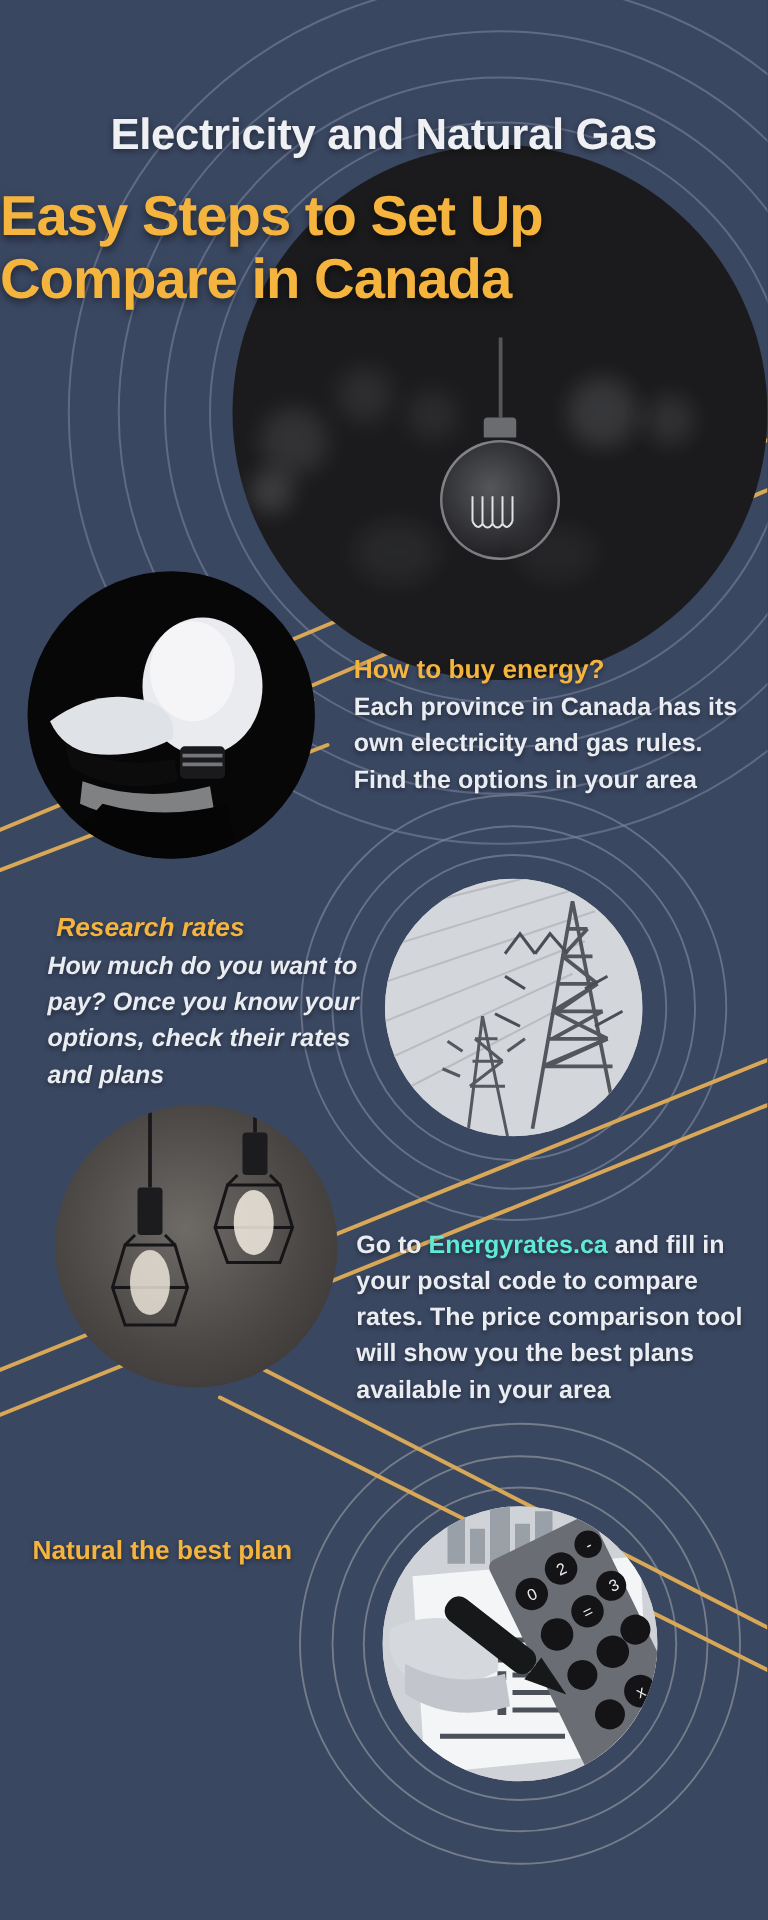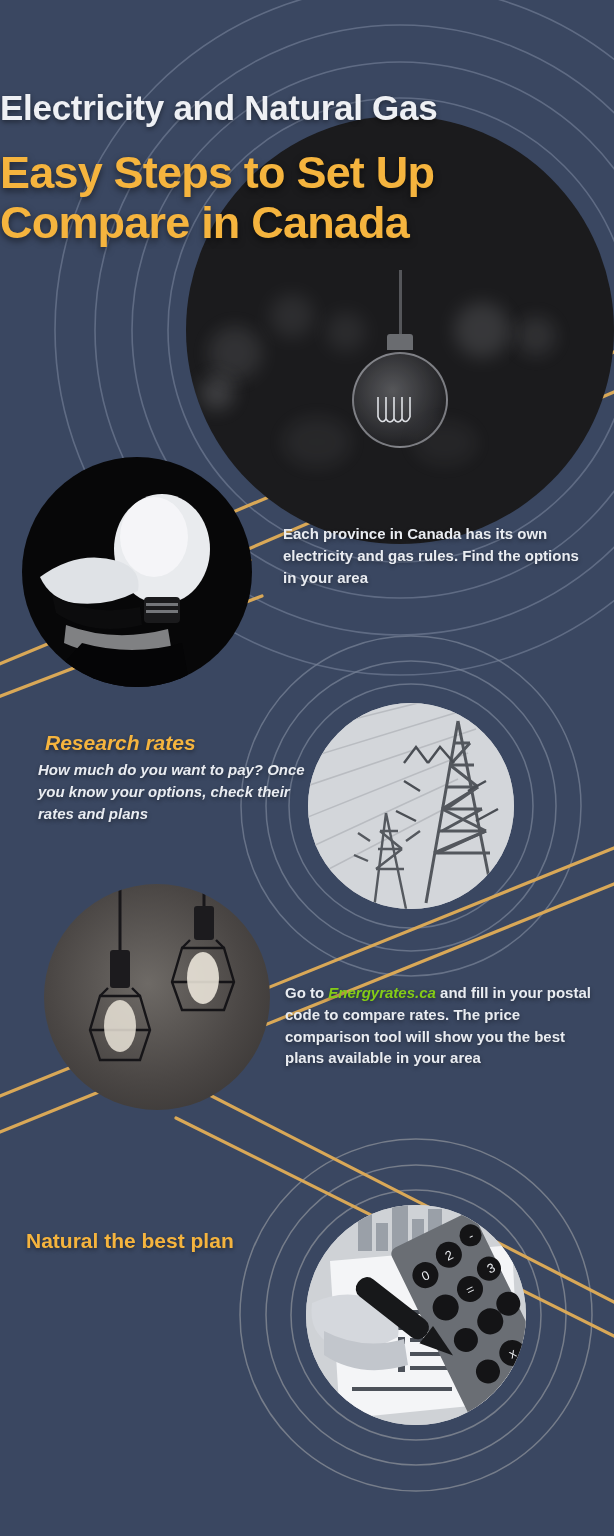--- a/index.html
+++ b/index.html
@@ -39,40 +39,40 @@
   
   .ph-tower{ left:308px; top:703px; width:206px; height:206px; background:#c9ccd1; }
   
   .ph-lamps{ left:44px; top:884px; width:226px; height:226px;
       background:radial-gradient(circle at 46% 44%, #6e6a66 0%, #4b4745 55%, #322f2e 100%); }
   
   .ph-calc{ left:306px; top:1205px; width:220px; height:220px; background:#d8dadd; }
 
   
   .title-top{
-    position:absolute; left:0; right:0; top:88px; 
+    position:absolute; left:0; right:0; top:88px; text-align:center;
     color:#eef0f4; font-size:35px; font-weight:bold; letter-spacing:-.3px;
     text-shadow:0 2px 5px rgba(0,0,0,.45);
   }
   .title-main{
     position:absolute; left:0; right:0; top:148px; 
     color:#f5b43e; font-size:45px; font-weight:bold; line-height:1.1;
     letter-spacing:-.8px; text-shadow:0 3px 7px rgba(0,0,0,.5);
   }
 
   .step{ position:absolute; }
   .step h2{
     color:#f5b43e; font-size:21px; font-weight:bold; line-height:1.2;
     margin-bottom:4px; text-shadow:0 2px 4px rgba(0,0,0,.4);
   }
   .step p{
-    color:#e9ecf1; font-size:15px; font-weight:bold; line-height:1.45;
+    color:#e9ecf1; font-size:20px; font-weight:bold; line-height:1.45;
     text-shadow:0 2px 4px rgba(0,0,0,.4);
   }
-  .step p .hl{ color:#84cc16;font-style:italic; }
+  .step p .hl{ color:#5eead4; }
 
   .step-1{ left:283px; top:523px; width:308px; }
   .step-2{ left:38px; top:730px; width:268px;font-style:italic; }
   .step-3{ left:285px; top:982px; width:310px; }
   .step-4{ left:26px; top:1228px; width:262px; }
   .step-2 h2{ padding-left:7px; }
 </style>
 </head>
 <body>
 
@@ -270,20 +270,21 @@
     <path d="M6 98 Q40 82 72 96 Q96 108 92 132 Q60 150 26 140 Q2 128 6 98 Z" fill="#d5d8dd"></path>
     <path d="M18 126 Q56 146 98 134 L102 160 Q54 174 18 150 Z" fill="#c2c6cc"></path>
     <g transform="rotate(38 96 112)">
       <rect x="40" y="100" width="86" height="22" rx="10" fill="#17181a"></rect>
       <path d="M126 100 L160 111 L126 122 Z" fill="#17181a"></path>
     </g>
   </svg>
 </div>
 
 <div class="step step-1">
+  <h2>How to buy energy?</h2>
   <p>Each province in Canada  has its own electricity and  gas rules.  Find the  options in your area</p>
 </div>
 
 <div class="step step-2">
   <h2>Research  rates</h2>
   <p>How much do you want to pay? Once you know your options, check their rates and plans</p>
 </div>
 
 <div class="step step-3">
   <p><span>Go to </span><span class="hl">Energyrates.ca</span><span> and fill in your postal code to compare rates. The price comparison tool will show you the best plans available in your area</span></p>

